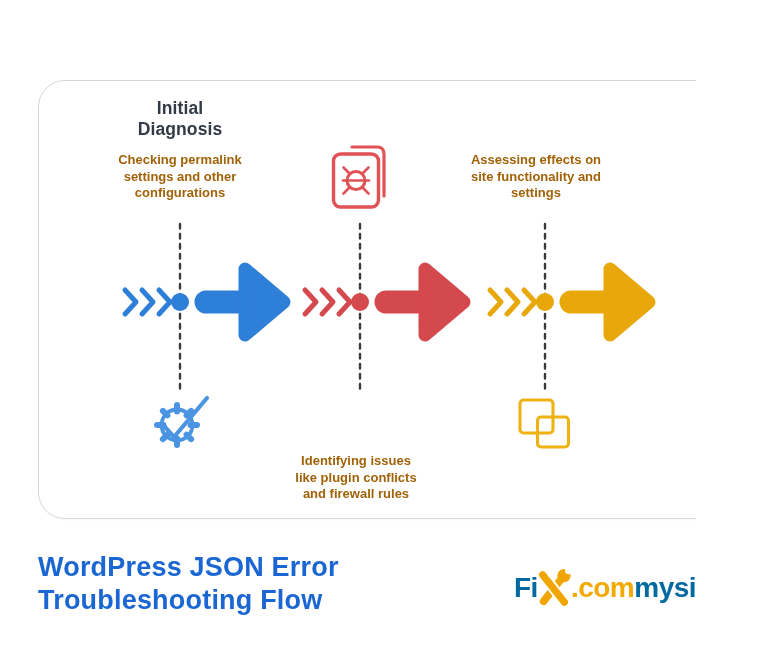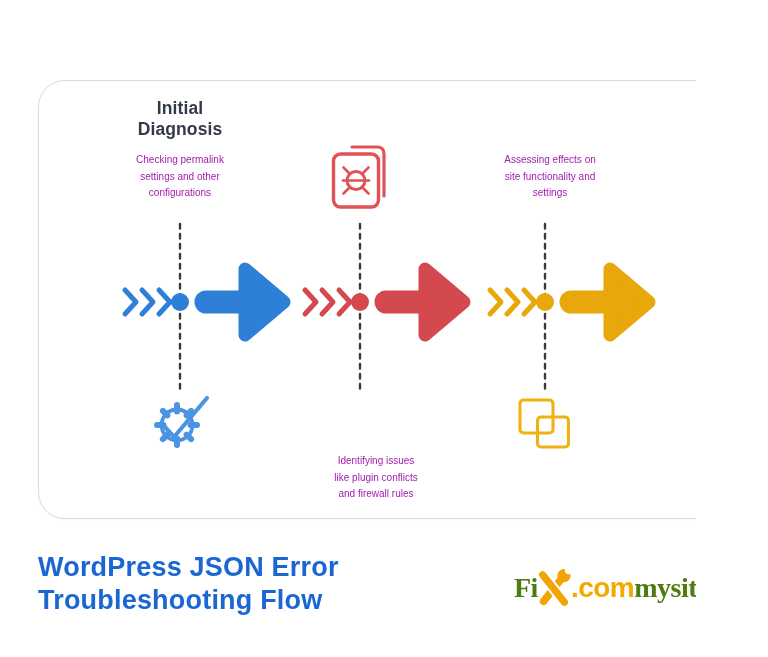--- a/index.html
+++ b/index.html
@@ -11,50 +11,50 @@
     position:absolute; left:38px; top:80px; width:692px; height:437px;
     background:#ffffff; border:1.6px solid #D7D9DB; border-radius:27px;
     box-shadow:0 1px 2px rgba(0,0,0,0.03);
   }
   .step-title {
     position:absolute; width:200px; text-align:center; font-weight:700;
     font-size:17.5px; line-height:21px; color:#313A46; white-space:pre-line;
     letter-spacing:0.1px;
   }
   .step-desc {
-    position:absolute; width:200px; text-align:center; font-size:10px;
-    line-height:16.5px; color:#a21caf; white-space:pre-line;
+    position:absolute; width:200px; text-align:center; font-size:13px;
+    line-height:16.5px; color:#a16207; white-space:pre-line;font-weight:bold;
   }
   #title-1 { left:80px;  top:98px; }
   #desc-1  { left:80px;  top:152px; }
   #title-2 { left:260px; top:398px; }
-  #desc-2  { left:276px; top:453px;text-align:center; }
+  #desc-2  { left:256px; top:453px;text-align:center; }
   #title-3 { left:445px; top:116px; }
-  #desc-3  { left:450px; top:152px;text-align:center; }
+  #desc-3  { left:436px; top:152px;text-align:center; }
   .dash  { position:absolute; top:222px; }
   #dash-1 { left:177px; }
   #dash-2 { left:357px; }
   #dash-3 { left:542px; }
   .seg { position:absolute; top:257px; }
   #seg-1 { left:118px; }
   #seg-2 { left:298px; }
   #seg-3 { left:483px; }
   #icon-gear    { position:absolute; left:145px; top:392px; }
   #icon-bug     { position:absolute; left:325px; top:142px; }
   #icon-squares { position:absolute; left:512px; top:394px; }
   .footer-title {
     position:absolute; left:38px; top:551px; font-size:27px; line-height:33px;
     font-weight:600; color:#1A66D3; white-space:pre-line; letter-spacing:0.2px;
   }
   .brand {
     position:absolute; left:514px; top:566px; height:44px;
     display:flex; align-items:center;
   }
   .brand .word { font-size:28px; font-weight:700; letter-spacing:-0.5px; }
-  .brand .blue { color:#4d7c0f;font-family:Liberation Serif, serif; }
+  .brand .blue { color:#0369a1; }
   .brand .gold { color:#F2A900; }
   .brand svg { margin:0 -2px 0 -3px; }
 </style>
 </head>
 <body>
 
 <div class="canvas">
 
   <div class="card"></div>
 

